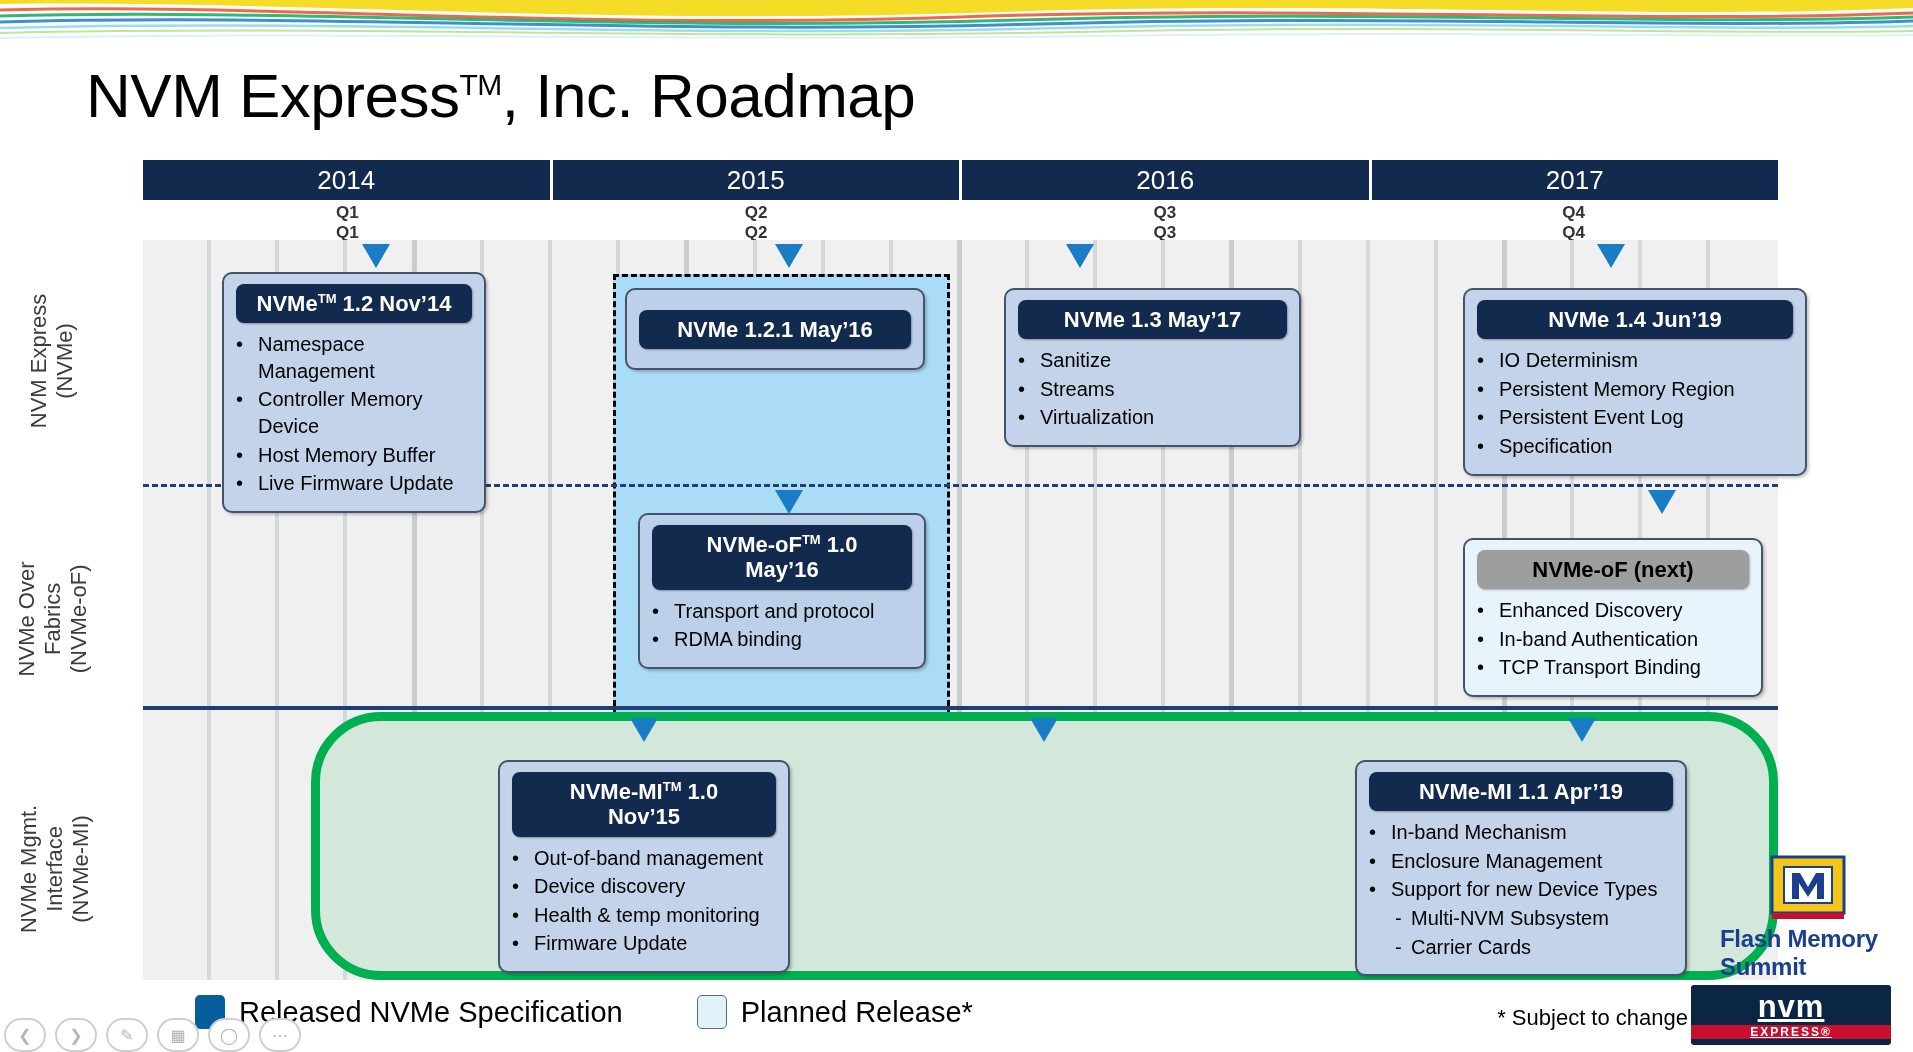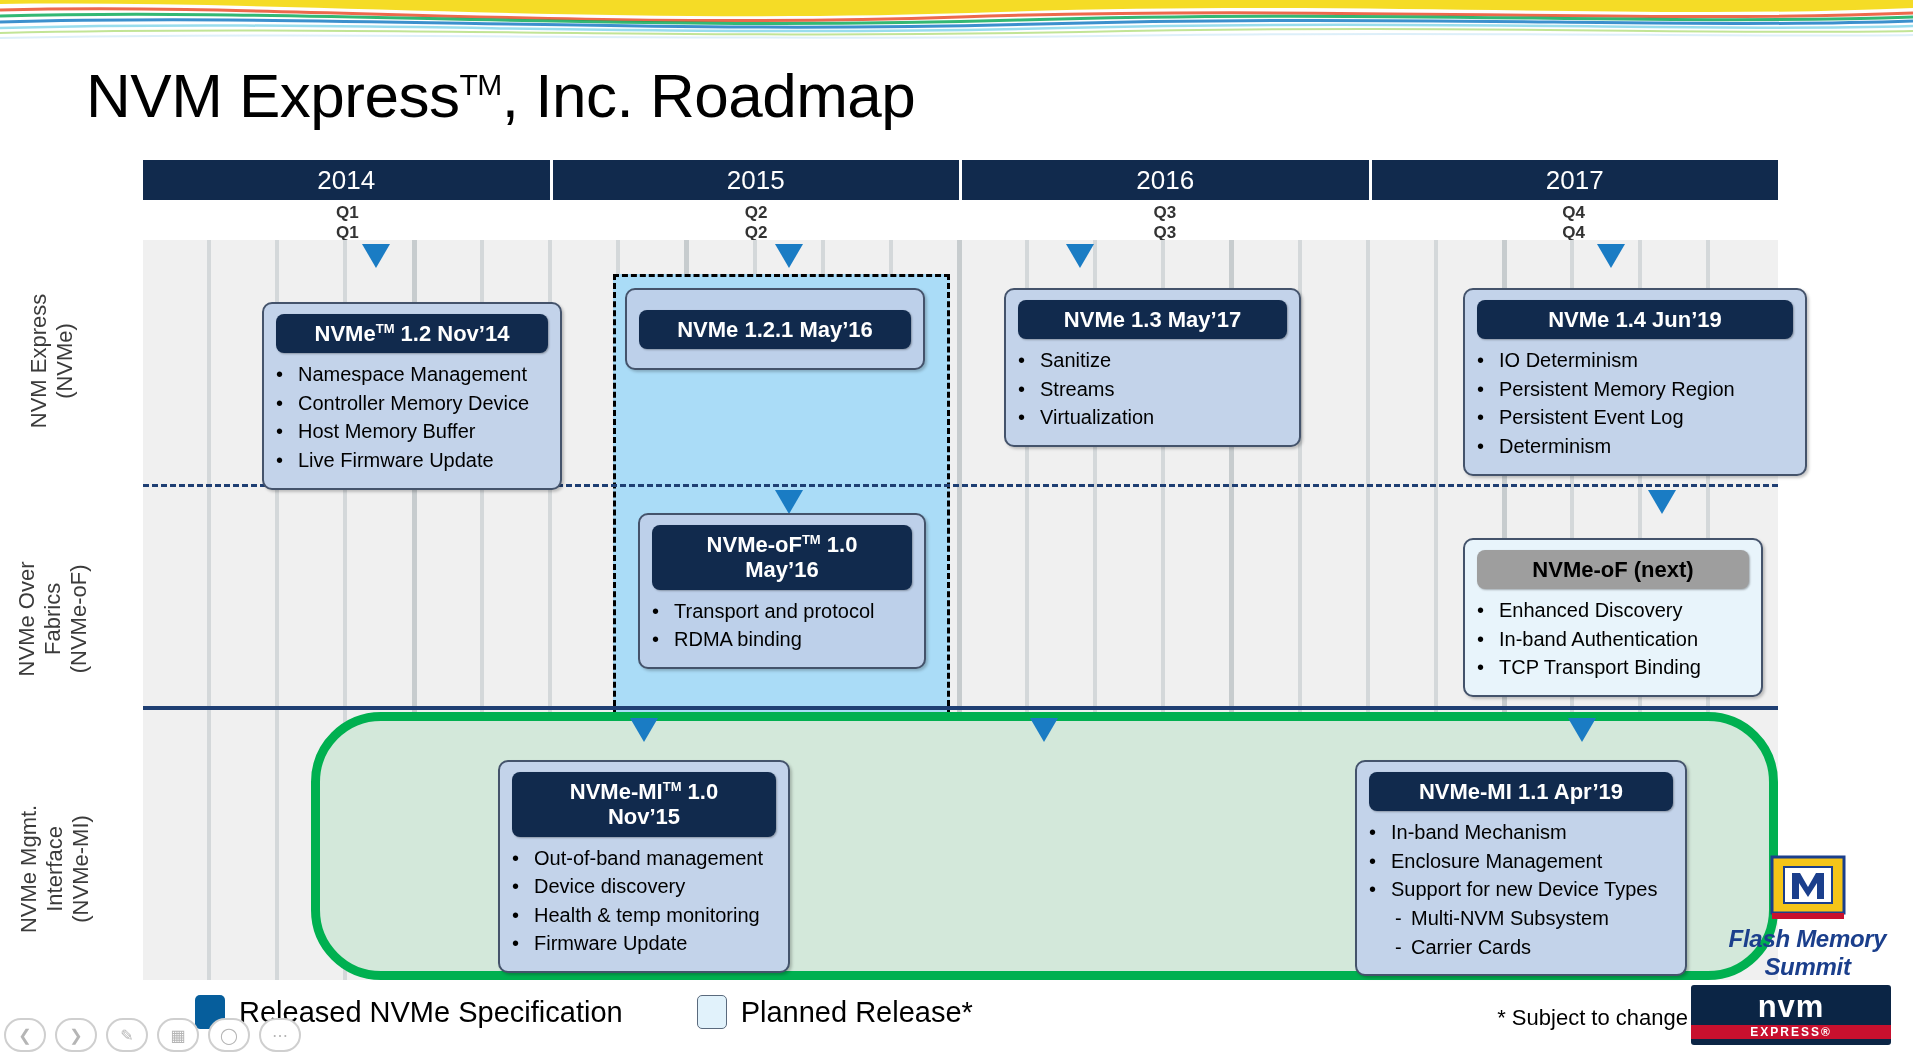--- a/index.html
+++ b/index.html
@@ -108,26 +108,26 @@
   .sw.planned  { background:#e1f2fb; border:1px solid #5a6a7d; }
   .legtxt { font-size:29px; color:#000; }
   .legend .gap { width:46px; }
 
   .subject {
     position:absolute; right:225px; top:1005px; font-size:22px; color:#000;
   }
   .pagenum { position:absolute; right:196px; top:1009px; font-size:24px; font-weight:bold; color:#000; }
 
   
-  .fms-logo { position:absolute; right:18px; top:855px; width:175px; text-align:center;font-style:italic; }
+  .fms-logo { position:absolute; right:18px; top:855px; width:175px; text-align:left; }
   .fms-text { font-size:24px; font-weight:bold; color:#1b3f8c; letter-spacing:-0.3px; }
   .nvm-logo {
     position:absolute; right:22px; top:985px; width:200px; height:60px;
     background:#0b2545; border-radius:3px; color:#fff;
-    display:flex; flex-direction:column; align-items:center; justify-content:center;
+    display:flex; flex-direction:column; align-items:center; justify-content:center;text-decoration:underline;
   }
   .nvm-word { font-size:31px; font-weight:bold; letter-spacing:1px; line-height:1; }
   .nvm-sub  { font-size:12px; font-weight:bold; letter-spacing:2px; background:#c8102e; width:100%; text-align:center; margin-top:3px; }
 
   
   .toolbar { position:absolute; left:4px; top:1018px; display:flex; gap:9px; }
   .pill {
     width:42px; height:34px; border:2px solid #cfcfcf; border-radius:21px;
     display:flex; align-items:center; justify-content:center;
     font-size:16px; color:#b5b5b5; background:#fff;
@@ -251,21 +251,21 @@
   <div class="marker" style="left:362px; top:244px;"></div>
   <div class="marker" style="left:775px; top:244px;"></div>
   <div class="marker" style="left:1066px; top:244px;"></div>
   <div class="marker" style="left:1597px; top:244px;"></div>
   <div class="marker" style="left:775px; top:490px;"></div>
   <div class="marker" style="left:1648px; top:490px;"></div>
   <div class="marker" style="left:630px; top:718px;"></div>
   <div class="marker" style="left:1030px; top:718px;"></div>
   <div class="marker" style="left:1568px; top:718px;"></div>
 
-  <div class="mbox" style="left:222px; top:302px; width:300px;margin-left:40px;">
+  <div class="mbox" style="left:222px; top:272px; width:264px;">
     <div class="mhdr"><span>NVMe</span><sup>TM</sup><span> 1.2 Nov’14</span></div>
     <div class="mlist">
       <div class="mrow">
           <span class="bul">•</span>
           <span>Namespace Management</span>
         </div>
       <div class="mrow">
           <span class="bul">•</span>
           <span>Controller Memory Device</span>
         </div>
@@ -312,21 +312,21 @@
       <div class="mrow">
           <span class="bul">•</span>
           <span>Persistent Memory Region</span>
         </div>
       <div class="mrow">
           <span class="bul">•</span>
           <span>Persistent Event Log</span>
         </div>
       <div class="mrow">
           <span class="bul">•</span>
-          <span>Determinism</span>
+          <span>Specification</span>
         </div>
     </div>
   </div>
 
   <div class="mbox mid" style="left:638px; top:513px; width:288px;">
     <div class="mhdr"><span>NVMe-oF</span><sup>TM</sup><span> 1.0</span><br><span>May’16</span></div>
     <div class="mlist">
       <div class="mrow">
           <span class="bul">•</span>
           <span>Transport and protocol</span>

